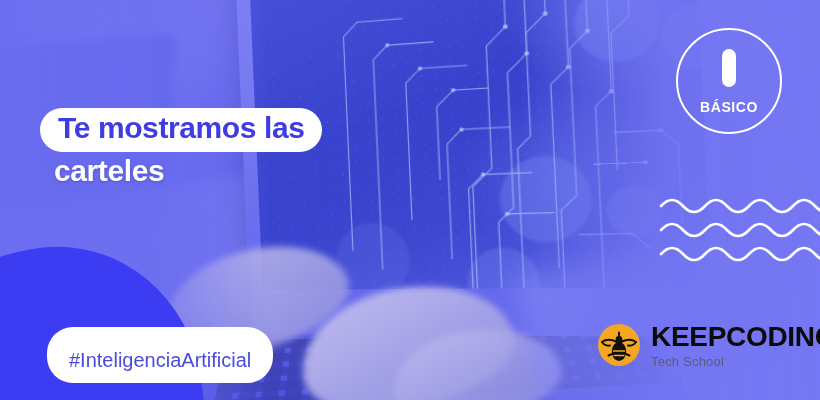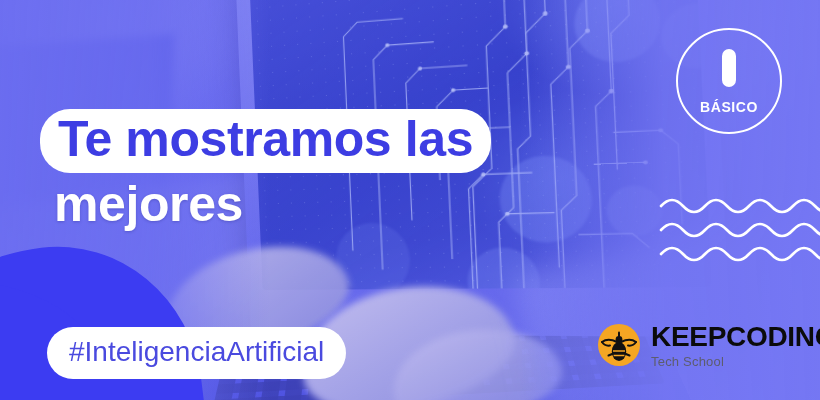--- a/index.html
+++ b/index.html
@@ -121,42 +121,42 @@
     transform:rotate(-7deg);
   }
   .blob2{
     position:absolute;left:-200px;bottom:-60px;width:300px;height:180px;
     background:#3C3CF2;border-radius:50% 50% 0 0;
   }
 
   
   .headline{
     position:absolute;left:40px;top:108px;width:560px;
-    font-weight:bold;font-size:50px;line-height:1.24;
+    font-weight:bold;font-size:30px;line-height:1.24;
     letter-spacing:-.4px;color:#FFFFFF;
     text-shadow:0 1px 3px rgba(30,30,110,.28);
   }
   .headline .line{display:block;}
   .headline .hl{
     display:inline-block;
     background:#FFFFFF;color:#3D3DE3;
     padding:5px 18px 8px 18px;
     border-radius:30px;
     text-shadow:none;
     line-height:1.02;
   }
   .headline .line.plain{padding-left:14px;}
 
   
   .hashtag{
     position:admin;
     position:absolute;left:47px;top:327px;
     background:#FFFFFF;color:#4A4ADF;
-    font-size:28px;
-    padding:9px 22px 11px 22px;
+    font-size:20px;
+    padding:22px 22px 11px 22px;
     border-radius:26px;
     white-space:nowrap;
     text-align:right;
   }
 
   
   .level-badge{
     position:absolute;left:676px;top:28px;width:106px;height:106px;
     border:2.5px solid #FFFFFF;border-radius:50%;
     display:flex;flex-direction:column;align-items:center;justify-content:center;
@@ -250,21 +250,21 @@
   </div>
 
   <div class="wash-global"></div>
   <div class="wash-left"></div>
   <div class="wash-right"></div>
   <div class="blob"></div>
   <div class="blob2"></div>
 
   <div class="headline">
     <span class="line"><span class="hl">Te mostramos las</span></span>
-    <span class="line plain">mejores</span>
+    <span class="line plain">carteles</span>
   </div>
 
   <div class="hashtag">#InteligenciaArtificial</div>
 
   <div class="level-badge">
     <div class="level-bar"></div>
     <div class="level-label">BÁSICO</div>
   </div>
 
   <svg class="waves" viewBox="0 0 175 72">

